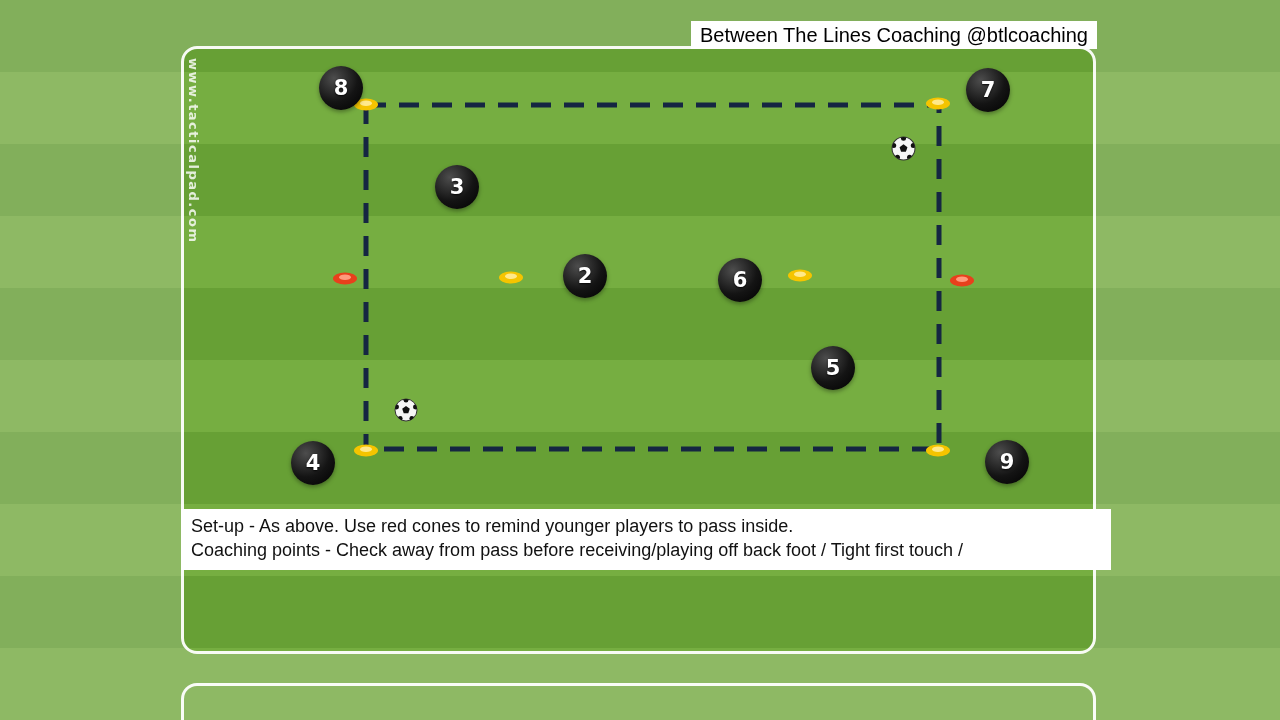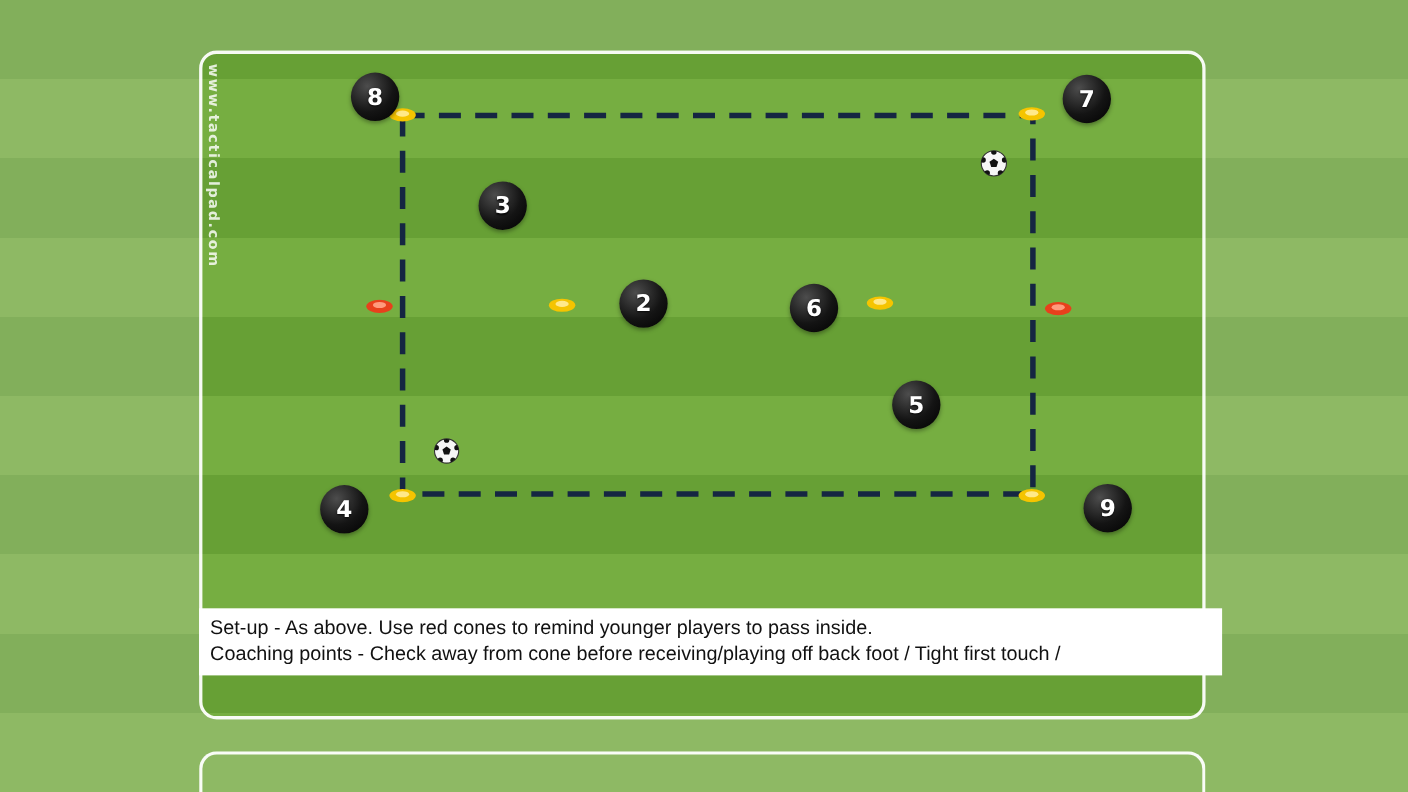--- a/index.html
+++ b/index.html
@@ -78,33 +78,33 @@
   }
   .instructions {
     position: absolute;
     left: 181px; top: 509px;
     width: 930px;
     background: #ffffff;
     color: #111111;
     font-size: 18px;
     line-height: 23.5px;
     padding: 6px 10px 8px 10px;
-    margin-top: 44px;
   }
 </style>
 </head>
 <body>
 
 <div class="stage">
 
   <div class="pitch"></div>
   <div class="pitch-next"></div>
 
   <div class="watermark">www.tacticalpad.com</div>
 
+  <div class="credit">Between The Lines Coaching @btlcoaching</div>
 
   <svg class="dashed-area" width="585" height="356" viewBox="0 0 585 356">
     <rect x="6" y="6" width="573" height="344" fill="none" stroke="#152642" stroke-width="5" stroke-dasharray="20 13"></rect>
   </svg>
 
   <span class="cone" style="left:353px;top:98px;">
     <svg width="26" height="13">
         <ellipse cx="13" cy="6.5" rx="12" ry="6" fill="#f5c400"></ellipse>
         <ellipse cx="13" cy="5.3" rx="6" ry="2.8" fill="#ffe98a"></ellipse>
       </svg>
@@ -191,16 +191,16 @@
   <div class="player" style="left:966px;top:68px;">7</div>
   <div class="player" style="left:435px;top:165px;">3</div>
   <div class="player" style="left:563px;top:254px;">2</div>
   <div class="player" style="left:718px;top:258px;">6</div>
   <div class="player" style="left:811px;top:346px;">5</div>
   <div class="player" style="left:291px;top:441px;">4</div>
   <div class="player" style="left:985px;top:440px;">9</div>
 
   <div class="instructions">
     <div>Set-up - As above. Use red cones to remind younger players to pass inside.</div>
-    <div>Coaching points - Check away from cone before receiving/playing off back foot / Tight first touch /</div>
+    <div>Coaching points - Check away from pass before receiving/playing off back foot / Tight first touch /</div>
   </div>
 
 </div>
 
 </body></html>

